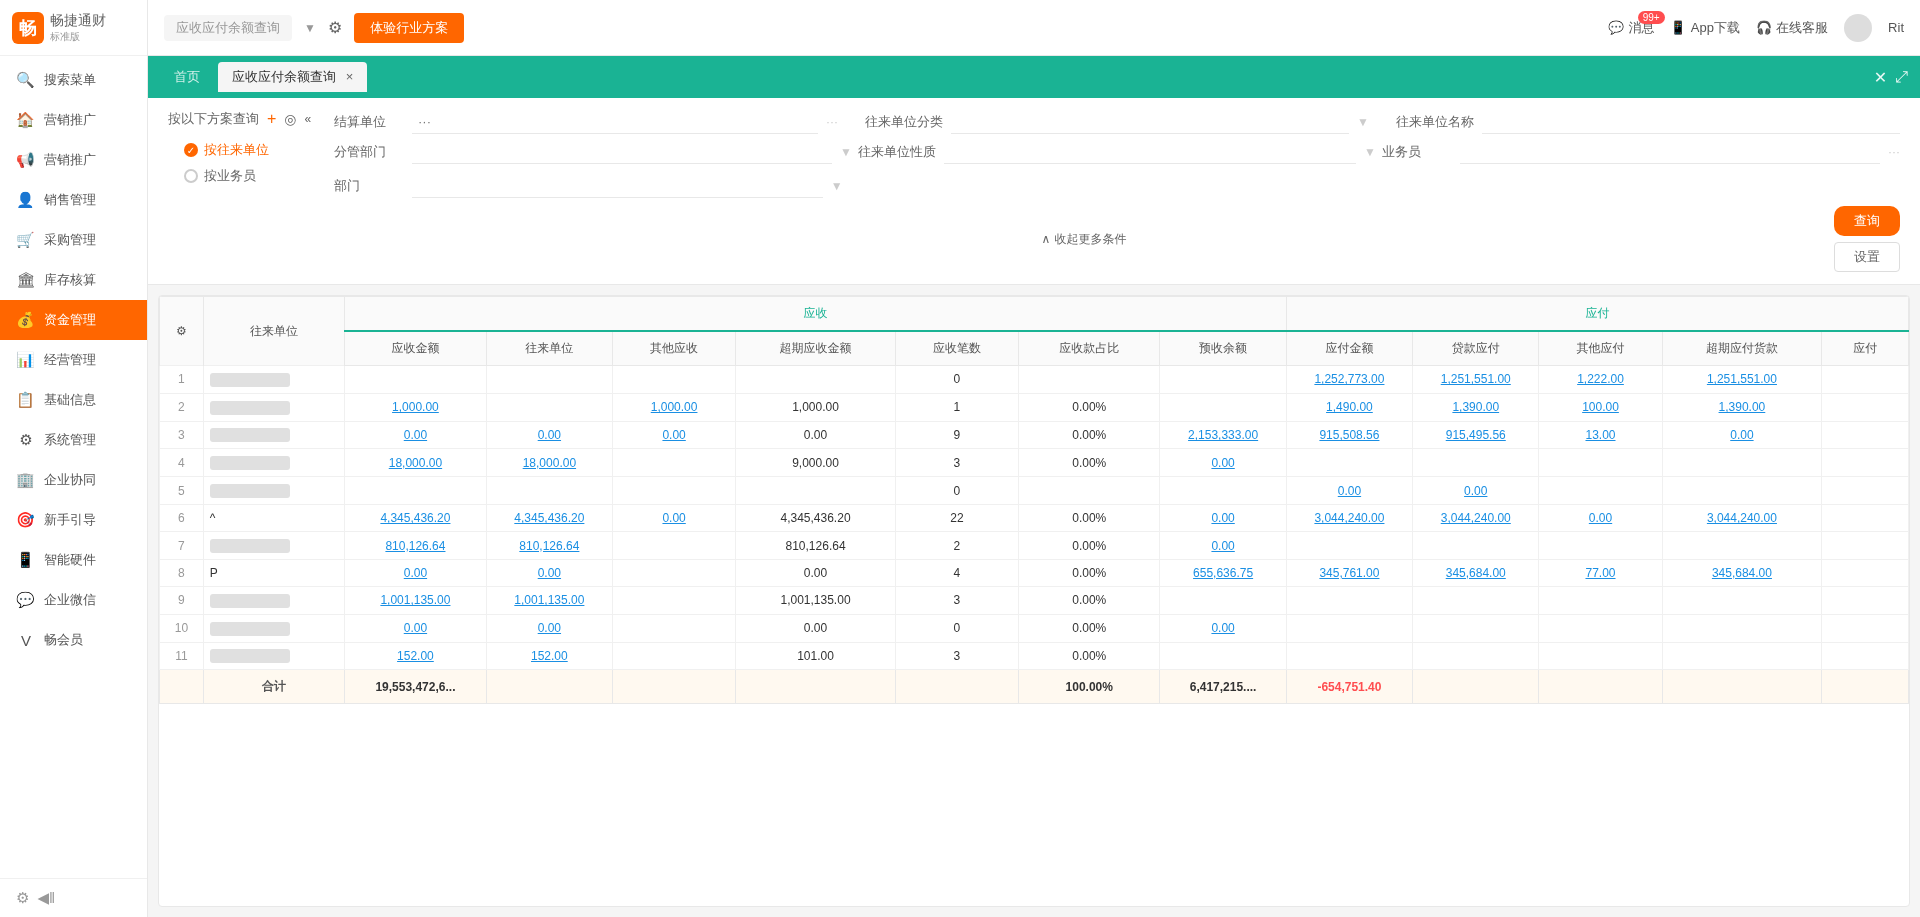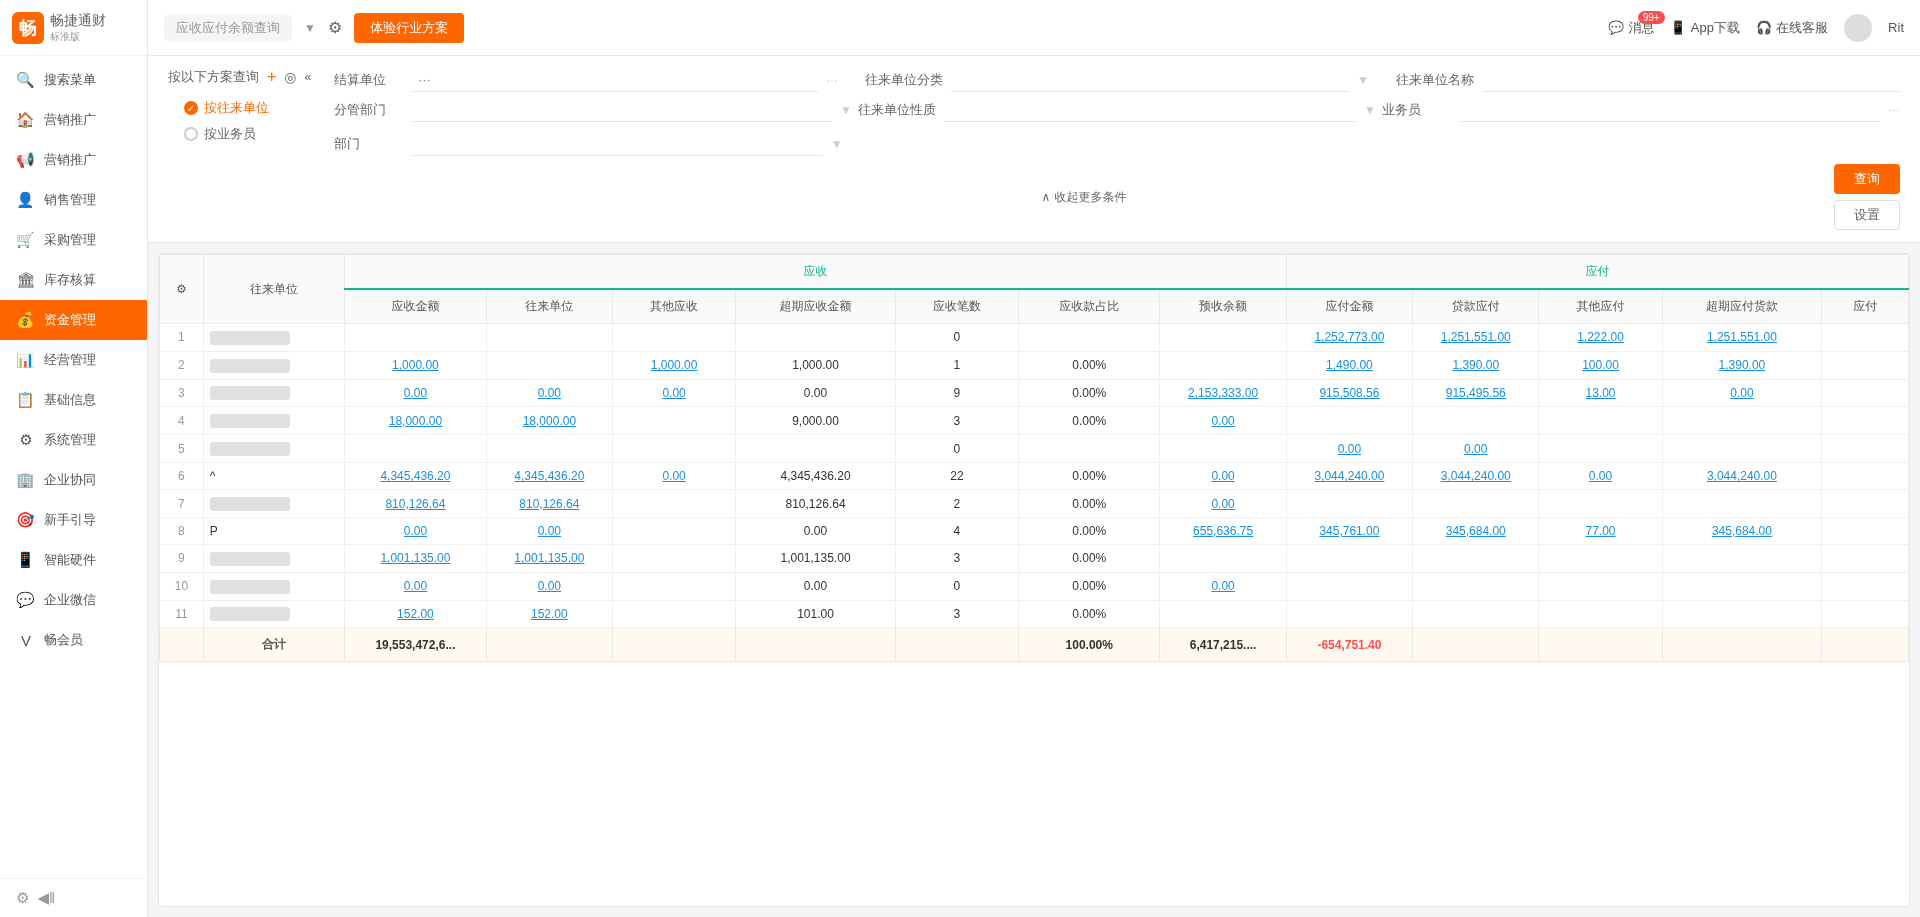--- a/index.html
+++ b/index.html
@@ -59,21 +59,21 @@
     .filter-options { display: flex; flex-direction: column; gap: 2px; padding-left: 8px; }
     .filter-option { display: flex; align-items: center; gap: 6px; padding: 3px 8px; cursor: pointer; color: #666; font-size: 13px; }
     .filter-option.active { color: #ff6600; }
     .filter-option-dot { width: 14px; height: 14px; border-radius: 50%; background: #ff6600; display: flex; align-items: center; justify-content: center; }
     .filter-option-ring { width: 14px; height: 14px; border-radius: 50%; border: 2px solid #ccc; }
     .filter-row { display: flex; align-items: center; gap: 8px; }
     .filter-field-label { color: #666; font-size: 13px; white-space: nowrap; min-width: 70px; }
     .filter-input { flex: 1; border: none; border-bottom: 1px solid #e8e8e8; padding: 4px 6px; font-size: 13px; color: #333; outline: none; background: transparent; }
     .filter-select { flex: 1; border: none; border-bottom: 1px solid #e8e8e8; padding: 4px 6px; font-size: 13px; color: #333; outline: none; background: transparent; appearance: none; cursor: pointer; }
     .collapse-btn { display: flex; align-items: center; gap: 4px; color: #666; cursor: pointer; font-size: 12px; margin: 0 auto; }
-    .query-btn { background: #ff6600; color: white; border: none; padding: 6px 20px; border-radius: 4px; cursor: pointer; font-size: 13px; }
+    .query-btn { background: #ff6600; color: white; border: none; padding: 6px 20px; border-radius: 10px; cursor: pointer; font-size: 13px; }
     .settings-btn { background: #fff; color: #666; border: 1px solid #ddd; padding: 5px 16px; border-radius: 4px; cursor: pointer; font-size: 13px; }
 
     
     .table-container { flex: 1; overflow: auto; margin: 10px; background: #fff; border-radius: 4px; border: 1px solid #e8e8e8; }
     table { width: 100%; border-collapse: collapse; font-size: 12px; }
     thead tr th { background: #fafafa; padding: 8px 16px; text-align: center; border: 1px solid #e8e8e8; font-weight: normal; color: #555; white-space: nowrap; position: sticky; top: 0; z-index: 2; margin-left: 21px; }
     thead tr.group-header th { background: #fafafa; border-bottom: none; }
     tbody tr td { padding: 6px 6px; border: 1px solid #f0f0f0; text-align: center; color: #333; white-space: nowrap; }
     tbody tr td.link { color: #1a8fe3; text-decoration: underline; cursor: pointer; }
     tbody tr td.row-num { color: #999; width: 30px; }
@@ -185,20 +185,33 @@
       </div>
       <div class="topbar-right-item">
         <span>🎧</span>
         <span>在线客服</span>
       </div>
       <div class="user-avatar"></div>
       <span style="color:#555;font-size:13px;">Rit</span>
     </div>
   </div>
 
+  <div class="tabbar">
+    <div class="tab">
+      <span>首页</span>
+    </div>
+    <div class="tab active">
+      <span>应收应付余额查询</span>
+      <span class="tab-close">×</span>
+    </div>
+    <div class="tabbar-actions">
+      <button class="tabbar-action-btn">✕</button>
+      <button class="tabbar-action-btn">⤢</button>
+    </div>
+  </div>
 
   <div class="content">
 
 
     <div class="filter-area">
       <div style="display:flex; gap:16px;">
 
         <div style="min-width:150px;">
           <div class="filter-header">
             <span class="filter-label">按以下方案查询</span>

